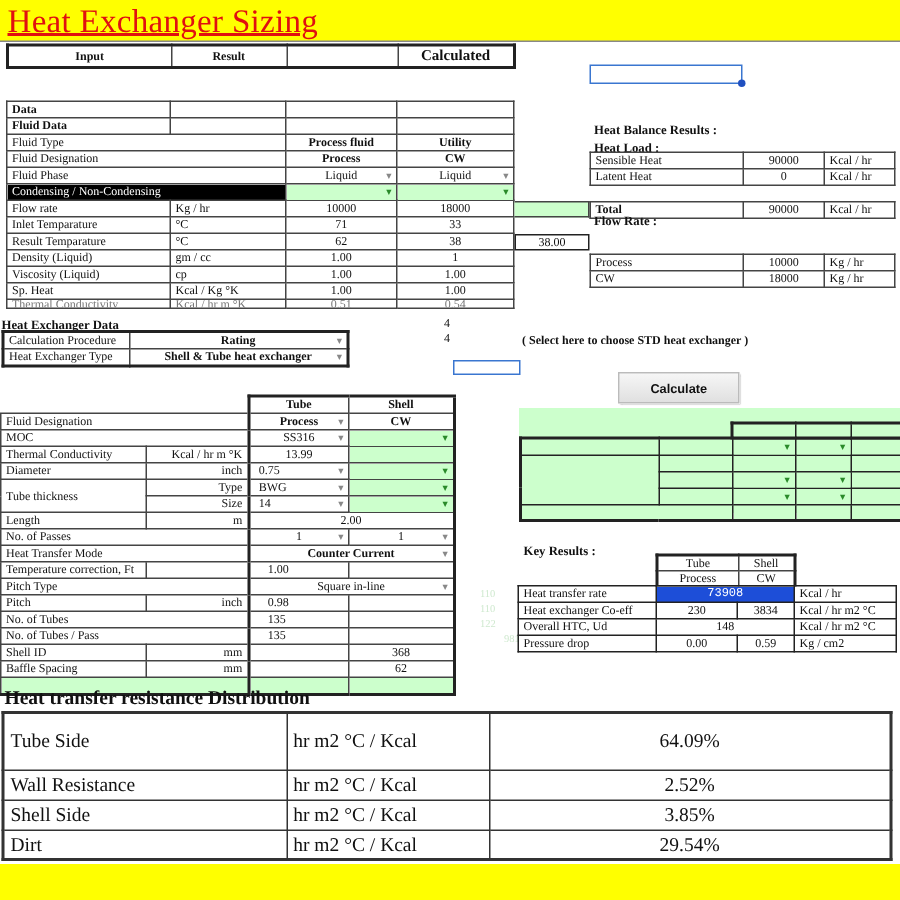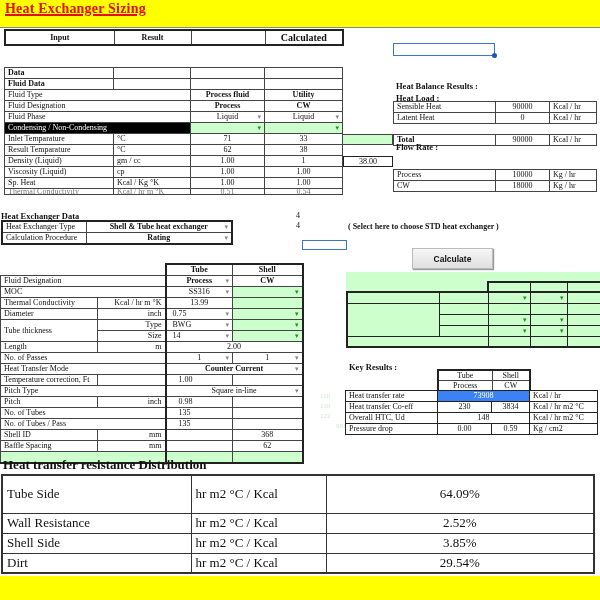--- a/index.html
+++ b/index.html
@@ -1,30 +1,30 @@
 <!DOCTYPE html>
 <html><head>
 <meta charset="utf-8">
 <style>
   * { box-sizing: border-box; margin: 0; padding: 0; }
   body { width: 600px; height: 600px; background: #fff; position: relative; overflow: hidden;
          font-family: "Liberation Serif", "DejaVu Serif", serif; font-size: 8px; color: #111; }
   .abs { position: absolute; }
   .title-bar { left: 0; top: 0; width: 600px; height: 28px; background: #ffff00; border-bottom: 1px solid #888; }
-  .title-bar .ttl { position: absolute; left: 5px; top: 1px; font-size: 14px; font-weight: bold; color: #e01010;
+  .title-bar .ttl { position: absolute; left: 5px; top: 1px; font-size: 22px; font-weight: normal; color: #e01010;
          text-decoration: underline; text-decoration-thickness: 2px; letter-spacing: 0.2px; }
   table { border-collapse: collapse; position: absolute; table-layout: fixed; }
   td { border: 1px solid #444; height: 11px; line-height: 10px; padding: 0 3px; white-space: nowrap; overflow: hidden; font-size: 8px; }
   .b { font-weight: bold; }
   .c { text-align: center; }
   .r { text-align: right; }
   .thick { border: 2px solid #222; }
   .green { background: #ccffcc; }
   .black { background: #000; color: #fff; }
-  .red { background: #3b82f6; color: #fff; }
+  .red { background: #1d4ed8; color: #fff; font-family: Liberation Mono, monospace; }
   .dd { position: relative; margin-left: 20px; }
   .dd::after { content: "▾"; position: absolute; right: 3px; top: 0; font-size: 7px; color: #888; }
   .dd.g::after { color: #2a8a2a; }
   .hdr-table td { height: 15px; font-size: 10px; }
   .label-b { font-weight: bold; font-size: 8.5px; }
   .sel-box { border: 1.5px solid #3a76d0; }
   .sel-dot { width: 5px; height: 5px; background: #2050c0; border-radius: 50%; }
   .calc-btn { background: linear-gradient(#f6f6f6,#e0e0e0); border: 1px solid #bbb; box-shadow: 1px 1px 1px #999;
        font-family: "Liberation Sans", sans-serif; font-size: 8.5px; font-weight: bold; text-align: center; line-height: 20px; cursor: pointer; }
   .dist td { height: 20px; font-size: 13px; border: 1px solid #333; padding: 0 4px; }
@@ -93,20 +93,26 @@
     <td colspan="2">Fluid Phase</td>
     <td class="c dd">Liquid</td>
     <td class="c dd">Liquid</td>
   </tr>
   <tr>
     <td colspan="2" class="black">Condensing / Non-Condensing</td>
     <td class="green dd g"></td>
     <td class="green dd g"></td>
   </tr>
   <tr>
+    <td>Flow rate</td>
+    <td>Kg / hr</td>
+    <td class="c">10000</td>
+    <td class="c">18000</td>
+  </tr>
+  <tr>
     <td>Inlet Temparature</td>
     <td>°C</td>
     <td class="c">71</td>
     <td class="c">33</td>
   </tr>
   <tr>
     <td>Result Temparature</td>
     <td>°C</td>
     <td class="c">62</td>
     <td class="c">38</td>
@@ -200,26 +206,26 @@
 <div class="abs label-b" style="left:1px; top:211px;">Heat Exchanger Data</div>
 <div class="abs" style="left:296px; top:211px;">4</div>
 <div class="abs" style="left:296px; top:221px;">4</div>
 <table class="thick" style="left:1px; top:220px; width:230px;">
   <colgroup>
       <col style="width:84px">
       <col style="width:146px">
     </colgroup>
   <tbody>
       <tr>
+    <td>Calculation Procedure</td>
+    <td class="b c dd">Rating</td>
+  </tr>
+  <tr>
     <td>Heat Exchanger Type</td>
     <td class="b c dd">Shell &amp; Tube heat exchanger</td>
-  </tr>
-  <tr>
-    <td>Calculation Procedure</td>
-    <td class="b c dd">Rating</td>
   </tr>
 </tbody>
   </table>
 <div class="abs b" style="left:348px; top:222px; font-size:8px;">( Select here to choose STD heat exchanger )</div>
 <div class="abs sel-box" style="left:302px; top:240px; width:45px; height:10px; border-width:1px;"></div>
 <div class="abs calc-btn" style="left:412px; top:248px; width:81px; height:21px;">Calculate</div>
 
 <div class="abs green" style="left:346px; top:272px; width:254px; height:70px;"></div>
 <table style="left:487px; top:281px; width:113px; border:2px solid #222; border-bottom:none;">
   <colgroup>
@@ -414,21 +420,21 @@
       <col style="width:38px">
       <col style="width:68px">
     </colgroup>
   <tbody>
       <tr>
     <td style="border:1px solid #222">Heat transfer rate</td>
     <td colspan="2" class="c red" style="border:1px solid #222">73908</td>
     <td style="border:1px solid #222">Kcal / hr</td>
   </tr>
   <tr>
-    <td style="border:1px solid #222">Heat transfer Co-eff</td>
+    <td style="border:1px solid #222">Heat exchanger Co-eff</td>
     <td class="c" style="border:1px solid #222">230</td>
     <td class="c" style="border:1px solid #222">3834</td>
     <td style="border:1px solid #222">Kcal / hr m2 °C</td>
   </tr>
   <tr>
     <td style="border:1px solid #222">Overall HTC, Ud</td>
     <td colspan="2" class="c" style="border:1px solid #222">148</td>
     <td style="border:1px solid #222">Kcal / hr m2 °C</td>
   </tr>
   <tr>

